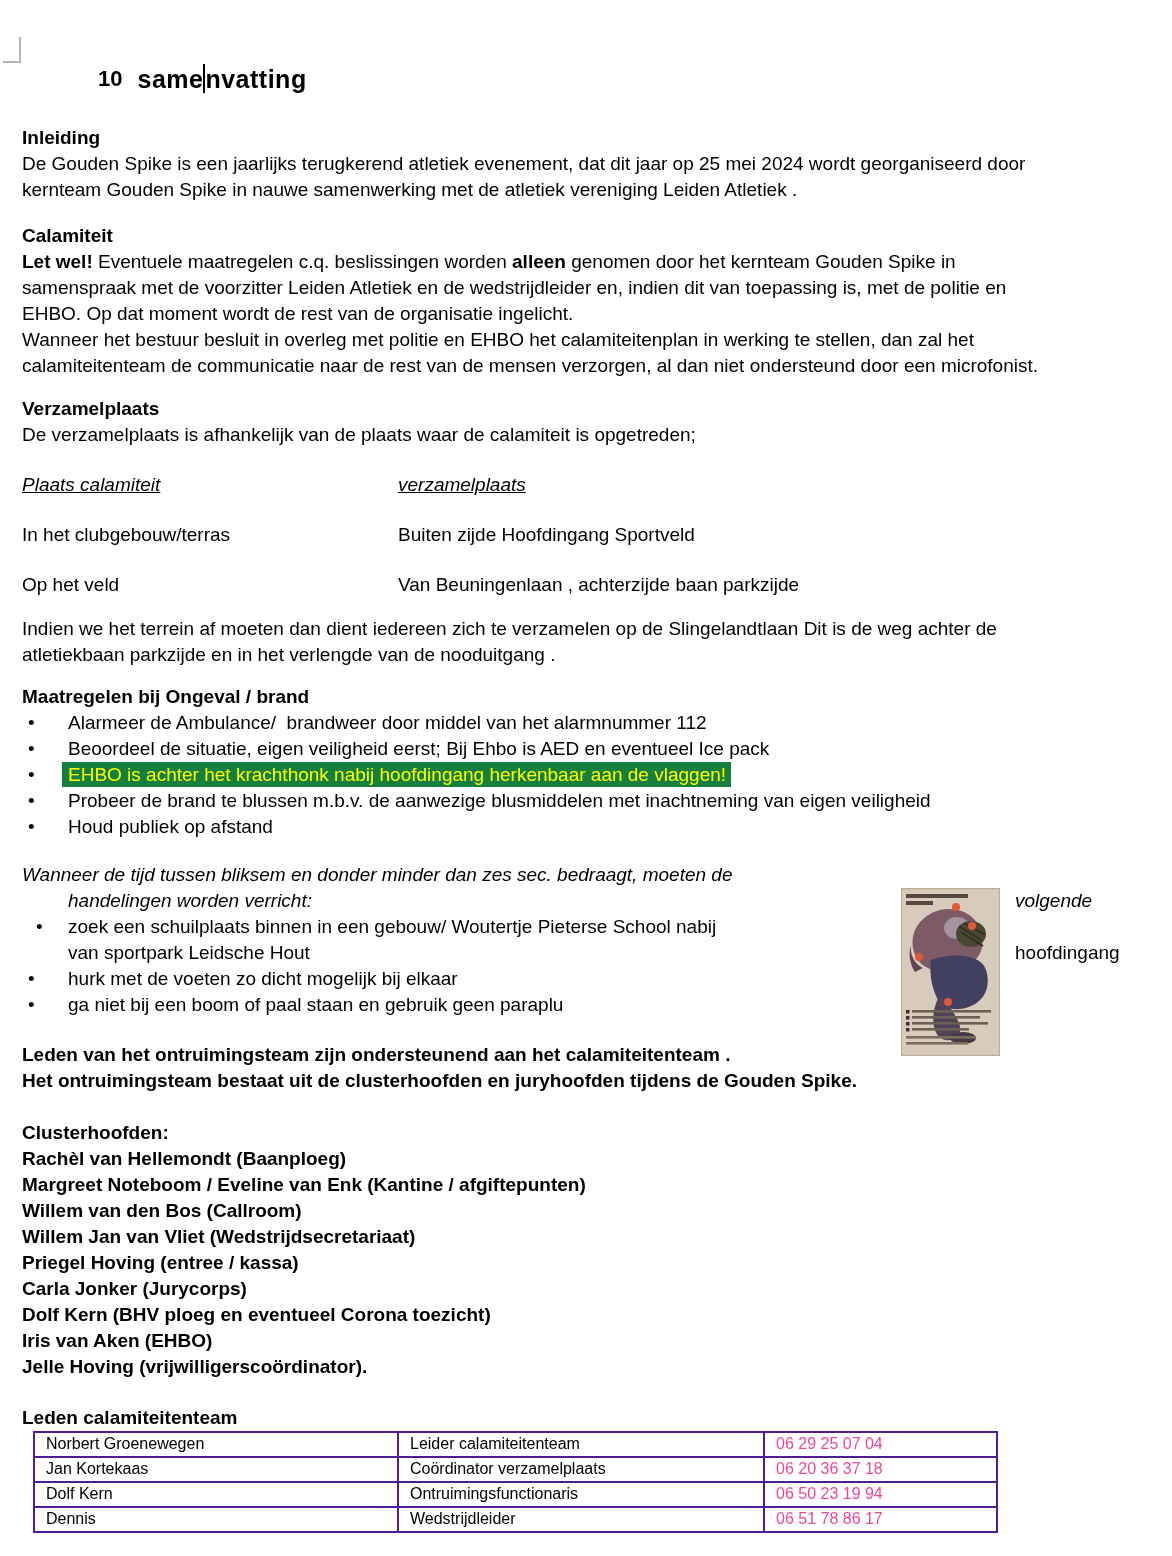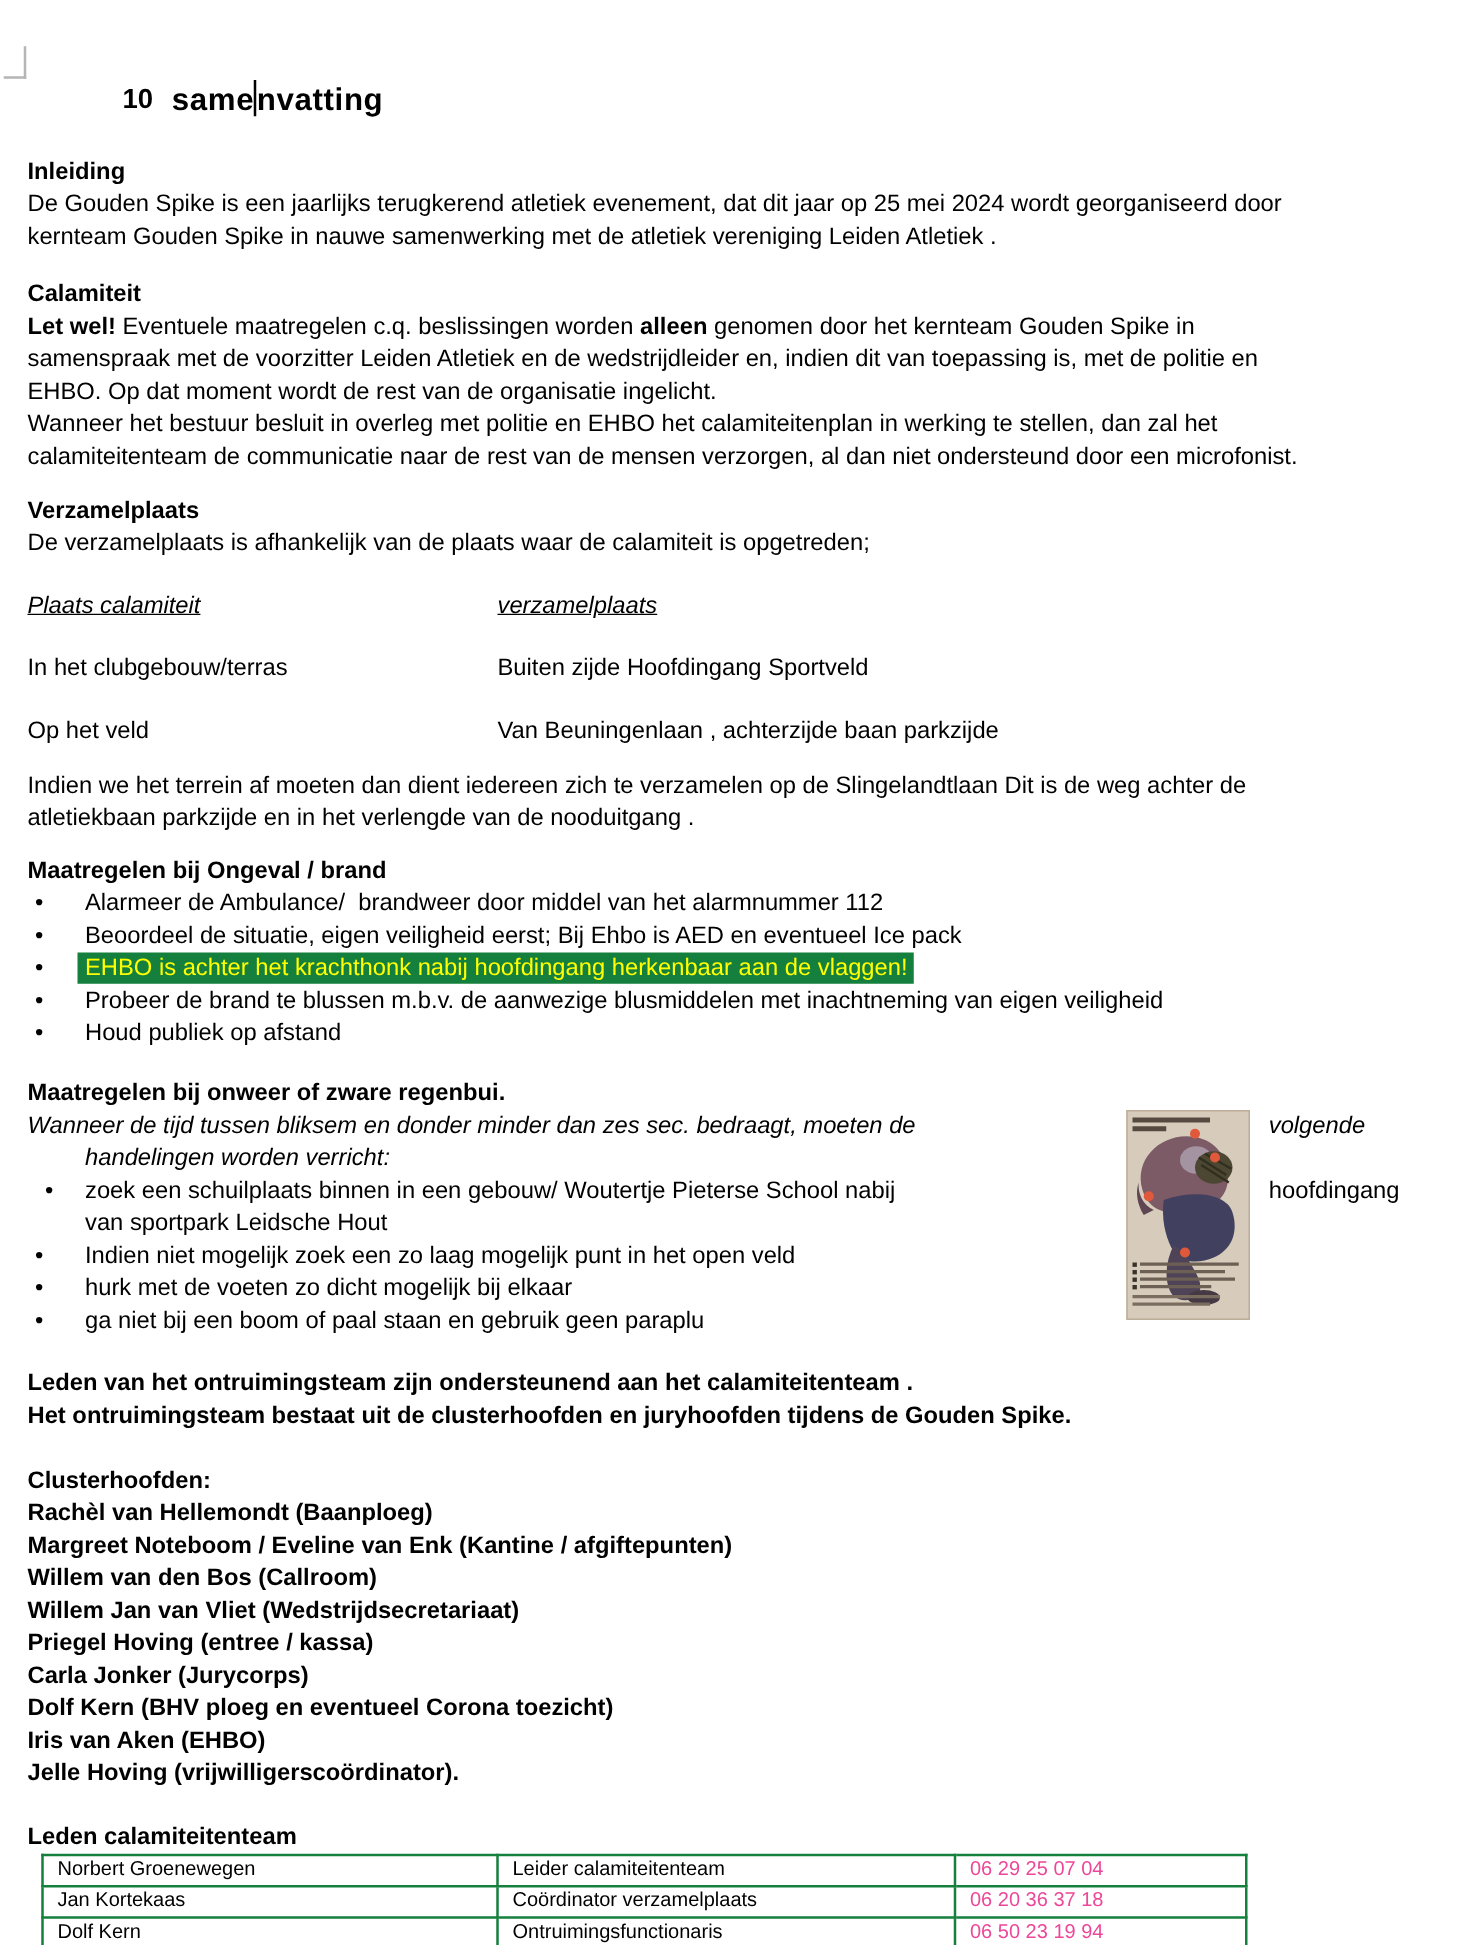--- a/index.html
+++ b/index.html
@@ -33,21 +33,21 @@
   .bullet{position:relative;padding-left:46px;}
   .bullet::before{content:"\2022";position:absolute;left:6px;top:0;}
   .bullet.alt::before{left:14px;}
   .cont{padding-left:46px;}
   .hl{background:#15803d;color:#ffff00;padding:2px 5px 2px 6px;margin-left:-6px;}
   .onweer-wrap{position:relative;}
   .leaflet{position:absolute;left:879px;top:26px;width:99px;height:168px;}
   .flow-word-1{position:absolute;left:993px;top:26px;}
   .flow-word-2{position:absolute;left:993px;top:78px;}
   .team-table{border-collapse:collapse;table-layout:fixed;width:963px;margin-left:11px;}
-  .team-table td{border:2px solid #15803d;height:21px;font-size:16px;line-height:1.15;
+  .team-table td{border:2px solid #4c1d95;height:21px;font-size:16px;line-height:1.15;
                  padding:1px 4px 1px 11px;vertical-align:middle;overflow:hidden;}
   .phone{color:#ec4899;border-radius:11px;}
 </style>
 </head>
 <body>
 
 <div class="page">
   <div class="crop-mark"></div>
 
   <div class="content">
@@ -85,26 +85,24 @@
     <div class="ln">atletiekbaan parkzijde en in het verlengde van de nooduitgang .</div>
 
     <div class="ln h mt-ongeval">Maatregelen bij Ongeval / brand</div>
     <div class="ln bullet">Alarmeer de Ambulance/  brandweer door middel van het alarmnummer 112</div>
     <div class="ln bullet">Beoordeel de situatie, eigen veiligheid eerst; Bij Ehbo is AED en eventueel Ice pack</div>
     <div class="ln bullet"><span class="hl">EHBO is achter het krachthonk nabij hoofdingang herkenbaar aan de vlaggen!</span></div>
     <div class="ln bullet">Probeer de brand te blussen m.b.v. de aanwezige blusmiddelen met inachtneming van eigen veiligheid</div>
     <div class="ln bullet">Houd publiek op afstand</div>
 
     <div class="onweer-wrap mt-onweer">
-      <div class="ln h">Maatregelen bij onweer of zware regenbui.</div>
       <div class="ln i">Wanneer de tijd tussen bliksem en donder minder dan zes sec. bedraagt, moeten de</div>
       <div class="ln i cont">handelingen worden verricht:</div>
       <div class="ln bullet alt">zoek een schuilplaats binnen in een gebouw/ Woutertje Pieterse School nabij</div>
       <div class="ln cont">van sportpark Leidsche Hout</div>
-      <div class="ln bullet">Indien niet mogelijk zoek een zo laag mogelijk punt in het open veld</div>
       <div class="ln bullet">hurk met de voeten zo dicht mogelijk bij elkaar</div>
       <div class="ln bullet">ga niet bij een boom of paal staan en gebruik geen paraplu</div>
 
       <span class="ln i flow-word-1">volgende</span>
       <span class="ln flow-word-2">hoofdingang</span>
 
       <svg class="leaflet" viewBox="0 0 99 168" aria-label="leaflet">
         <rect x="0" y="0" width="99" height="168" fill="#d7ccbb"></rect>
         <rect x="0.5" y="0.5" width="98" height="167" fill="none" stroke="#bdae99" stroke-width="1.5"></rect>
 

